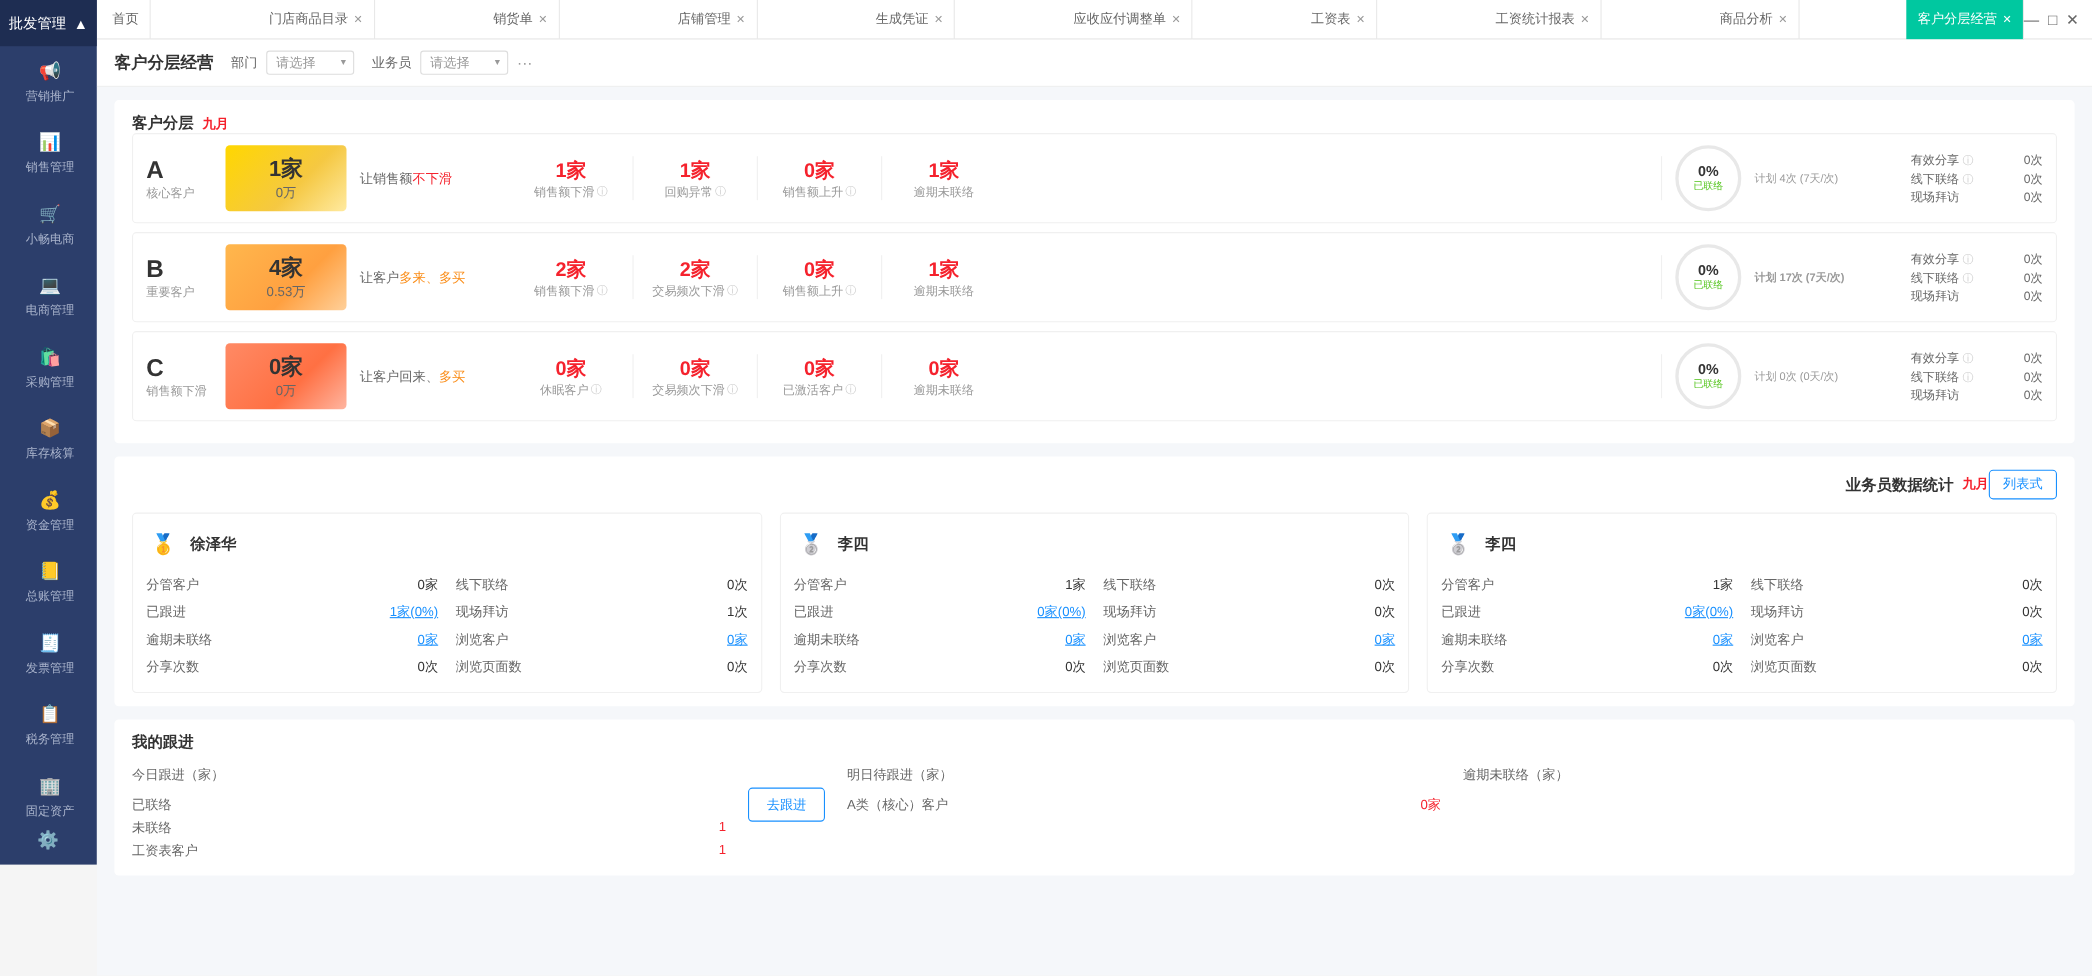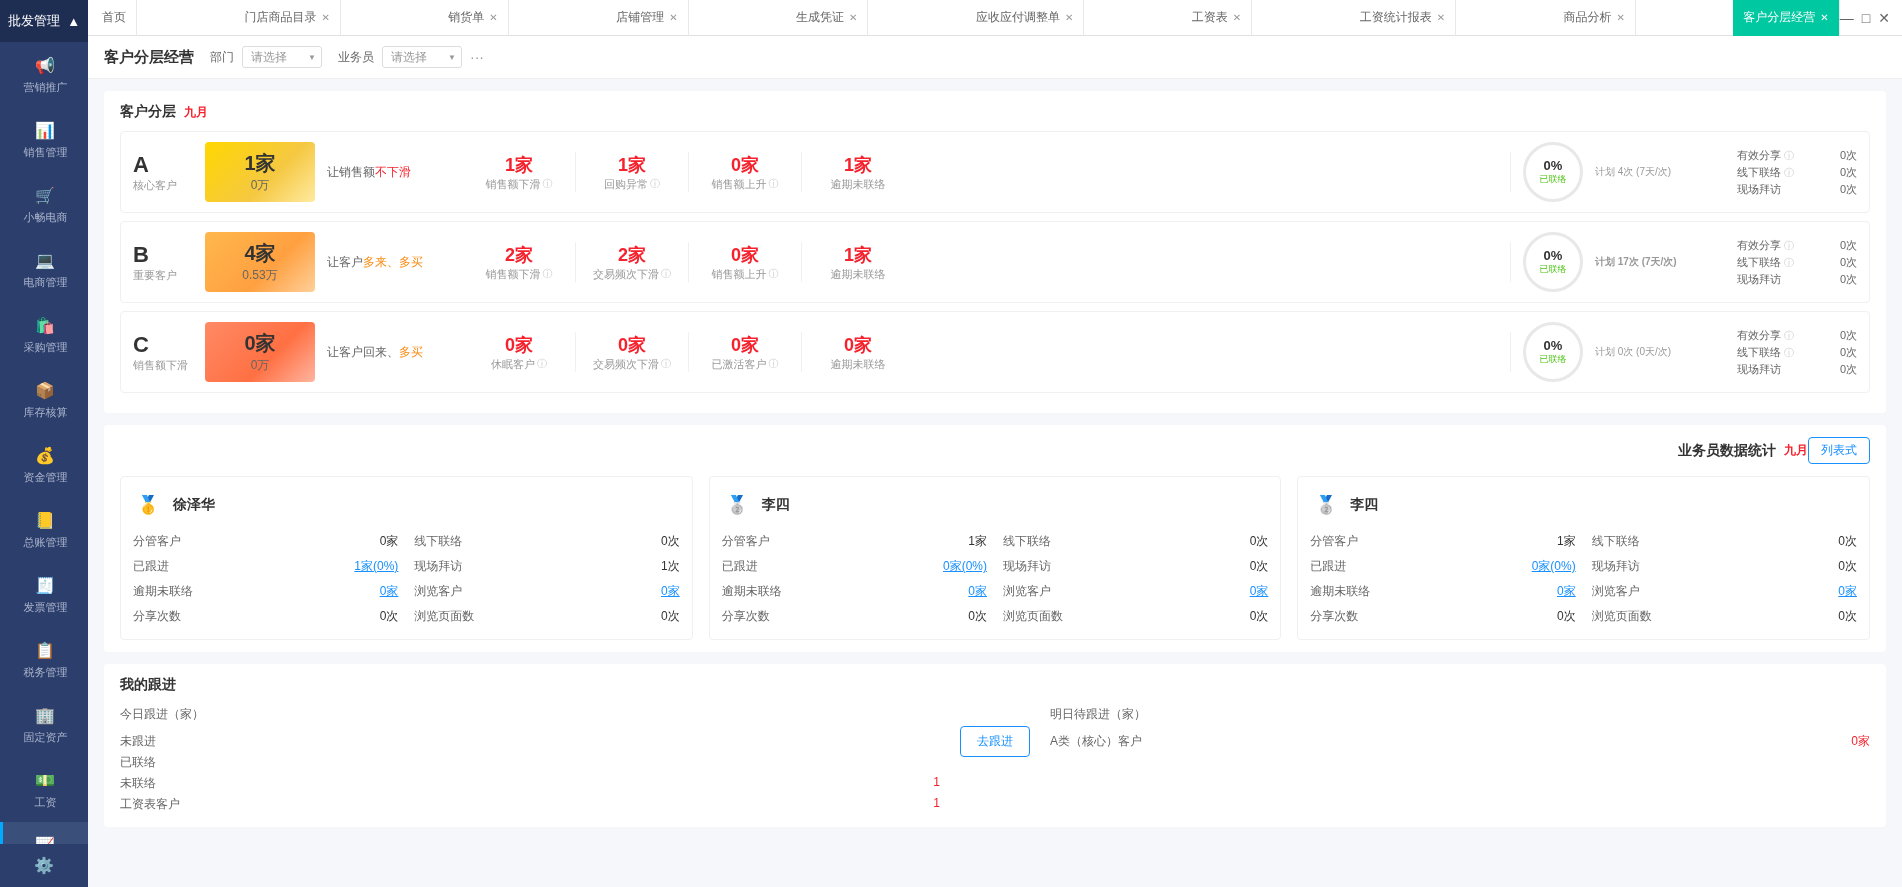--- a/index.html
+++ b/index.html
@@ -5,21 +5,21 @@
     * { box-sizing: border-box; margin: 0; padding: 0; font-family: 'Microsoft YaHei', Arial, sans-serif; }
     body { display: flex; width: 1902px; height: 887px; overflow: hidden; background: #f5f5f5; }
 
     
     .sidebar {
       width: 88px;
       background: #2c3e6b;
       display: flex;
       flex-direction: column;
       align-items: center;
-      height: 887px;
+      height: 786px;
       flex-shrink: 0;
     }
     .sidebar-header {
       width: 100%;
       background: #1e2d52;
       padding: 12px 8px;
       display: flex;
       align-items: center;
       justify-content: space-between;
       font-size: 13px;
@@ -186,21 +186,21 @@
     .section {
       background: #fff;
       border-radius: 4px;
       margin-bottom: 12px;
       padding: 12px 16px;
     }
     .section-title {
       font-size: 14px;
       font-weight: bold;
       color: #333;
-      margin-bottom: 10px;
+      margin-bottom: 0;
       display: flex;
       align-items: center;
       gap: 8px;
     }
     .month-badge {
       font-size: 12px;
       color: #f5222d;
       font-weight: bold;
     }
 
@@ -875,24 +875,20 @@
     </div>
         </div>
     </div>
 
     <div class="follow-section">
       <div class="follow-title">我的跟进</div>
       <div style="display:flex;gap:20px;align-items:flex-start;">
         <div style="flex:1;">
           <div class="follow-col-title">今日跟进（家）</div>
           <div id="today-rows">
-              <div class="follow-row">
-                <span>未跟进</span>
-                <span class="follow-val"></span>
-              </div>
               <div class="follow-row">
                 <span>已联络</span>
                 <span class="follow-val"></span>
               </div>
               <div class="follow-row">
                 <span>未联络</span>
                 <span class="follow-val">1</span>
               </div>
               <div class="follow-row">
                 <span>工资表客户</span>
@@ -905,17 +901,21 @@
         </div>
         <div style="flex:1;">
           <div class="follow-col-title">明日待跟进（家）</div>
           <div id="tomorrow-rows">
               <div class="follow-row">
                 <span>A类（核心）客户</span>
                 <span class="follow-val">0家</span>
               </div>
             </div>
         </div>
+        <div style="flex:1;">
+          <div class="follow-col-title">逾期未联络（家）</div>
+          <div id="overdue-rows"></div>
+        </div>
       </div>
     </div>
 
   </div>
 </div>
 
 </body></html>

